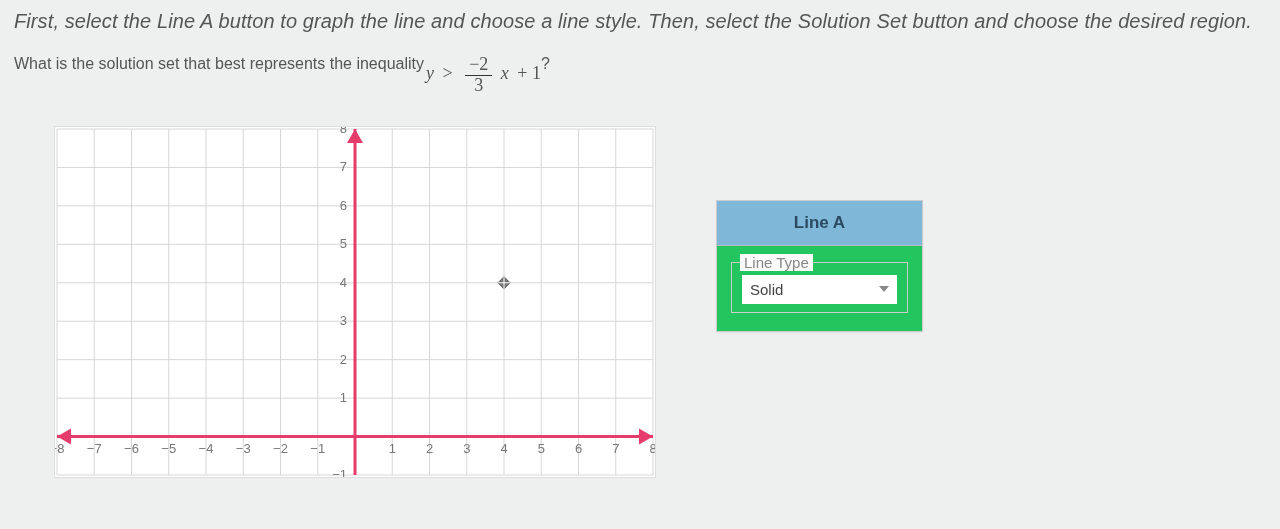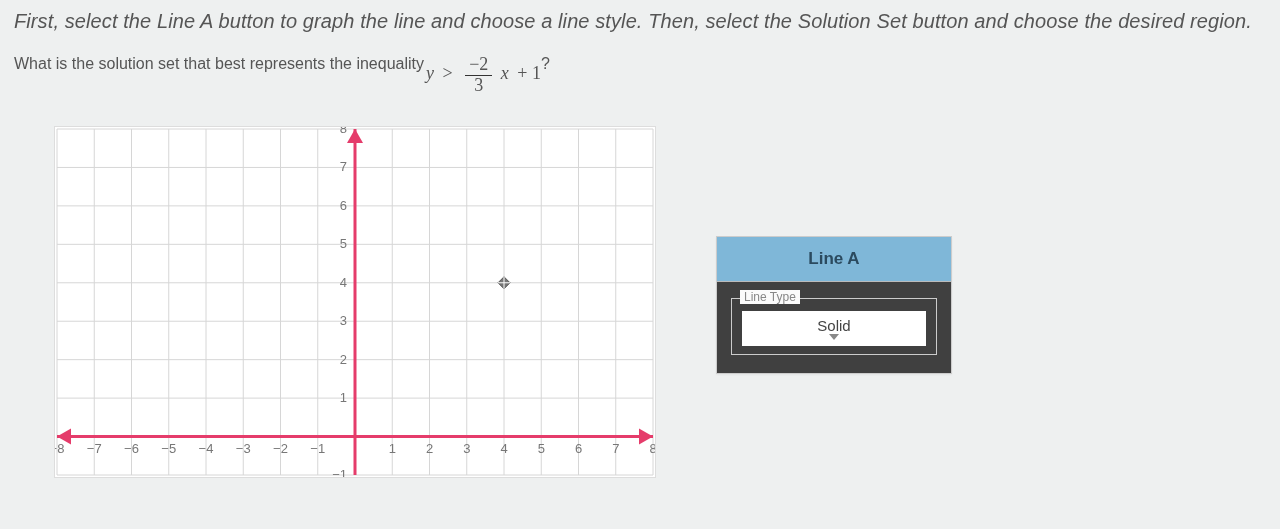--- a/index.html
+++ b/index.html
@@ -53,23 +53,23 @@
       margin-left: 40px;
     }
     .graph-wrap {
       background: #fff;
       border: 1px solid #ddd;
       padding: 0;
     }
     svg { display: block; }
 
     .tool-panel {
-      width: 236px;
-      margin-top: 110px;
-      background: #404040;
+      width: 207px;
+      margin-top: 74px;
+      background: #22c55e;
       border: 1px solid #ccc;
       box-shadow: 0 1px 2px rgba(0,0,0,.05);
     }
     .tool-header {
       background: #7fb7d8;
       color: #2b4a5f;
       font-weight: bold;
       font-size: 17px;
       text-align: center;
       padding: 12px;
@@ -82,34 +82,33 @@
       position: relative;
       border: 1px solid #ccc;
       padding: 12px 10px 8px;
     }
     .fieldset-label {
       position: absolute;
       top: -9px;
       left: 8px;
       background: #fbfbfb;
       padding: 0 4px;
-      font-size: 12px;
+      font-size: 15px;
       color: #888;
       text-align: right;
     }
     .dropdown {
       display: flex;
       align-items: center;
       justify-content: space-between;
       padding: 6px 8px;
       background: #fff;
       color: #444;
       cursor: pointer;
       font-size: 15px;
-      flex-direction: column;
     }
     .dropdown .caret {
       width: 0; height: 0;
       border-left: 5px solid transparent;
       border-right: 5px solid transparent;
       border-top: 6px solid #888;
     }
     text.tick { font: 13px Arial, sans-serif; fill: #777; }
   </style>
 </head>

